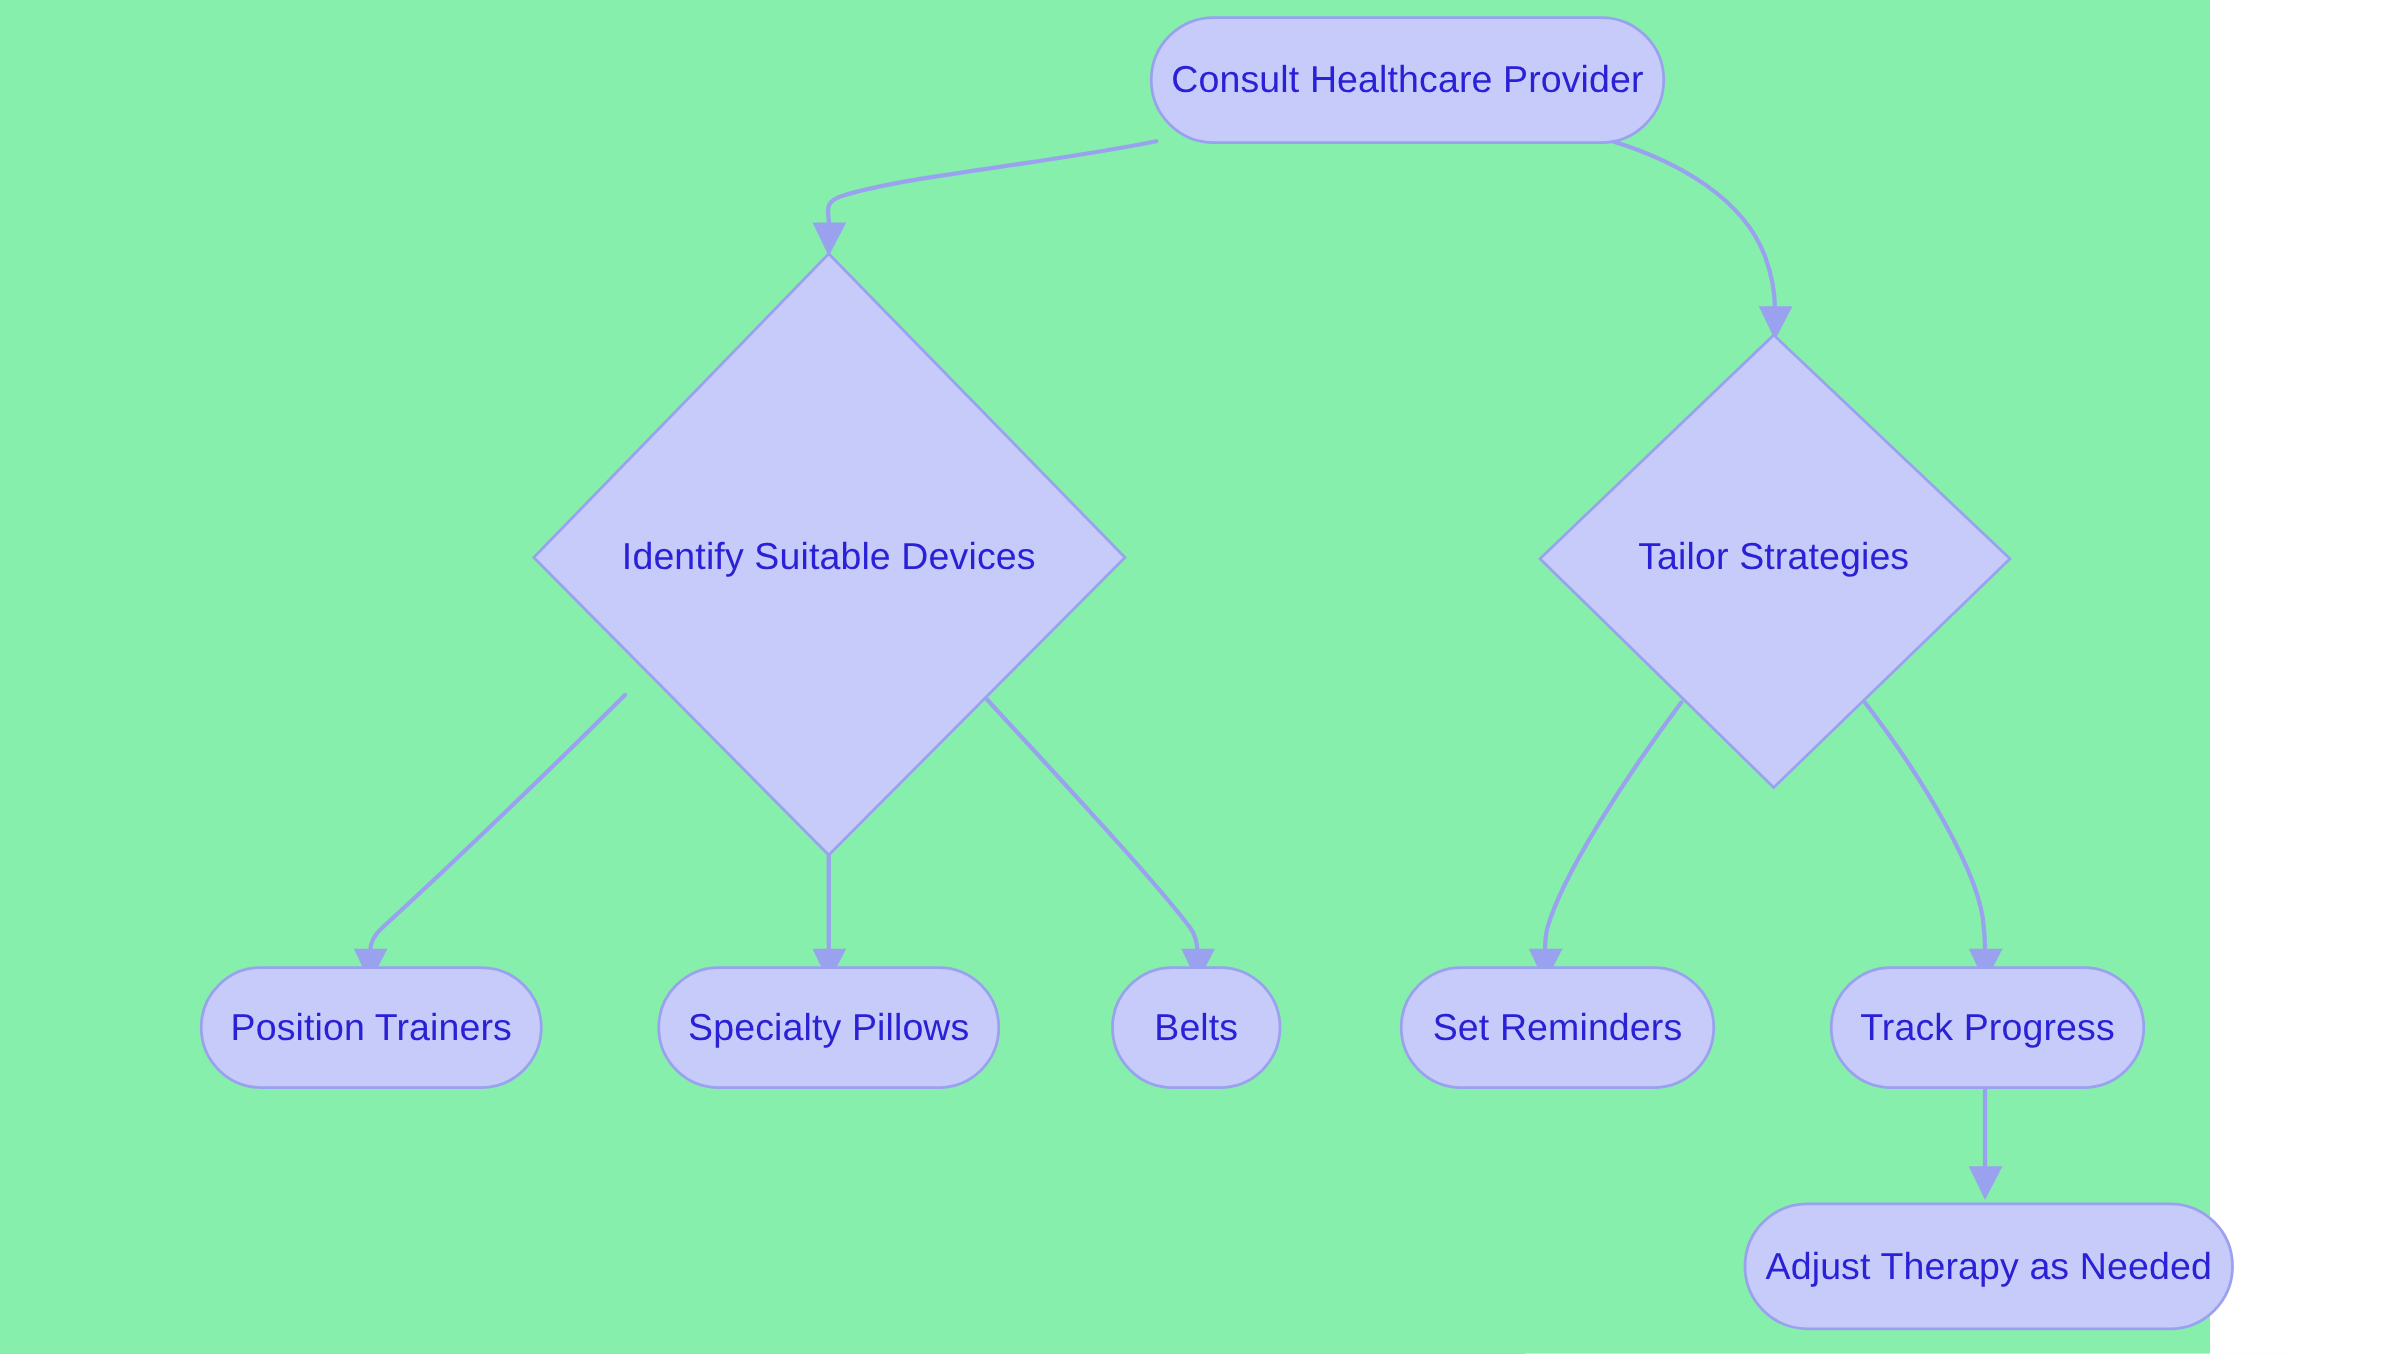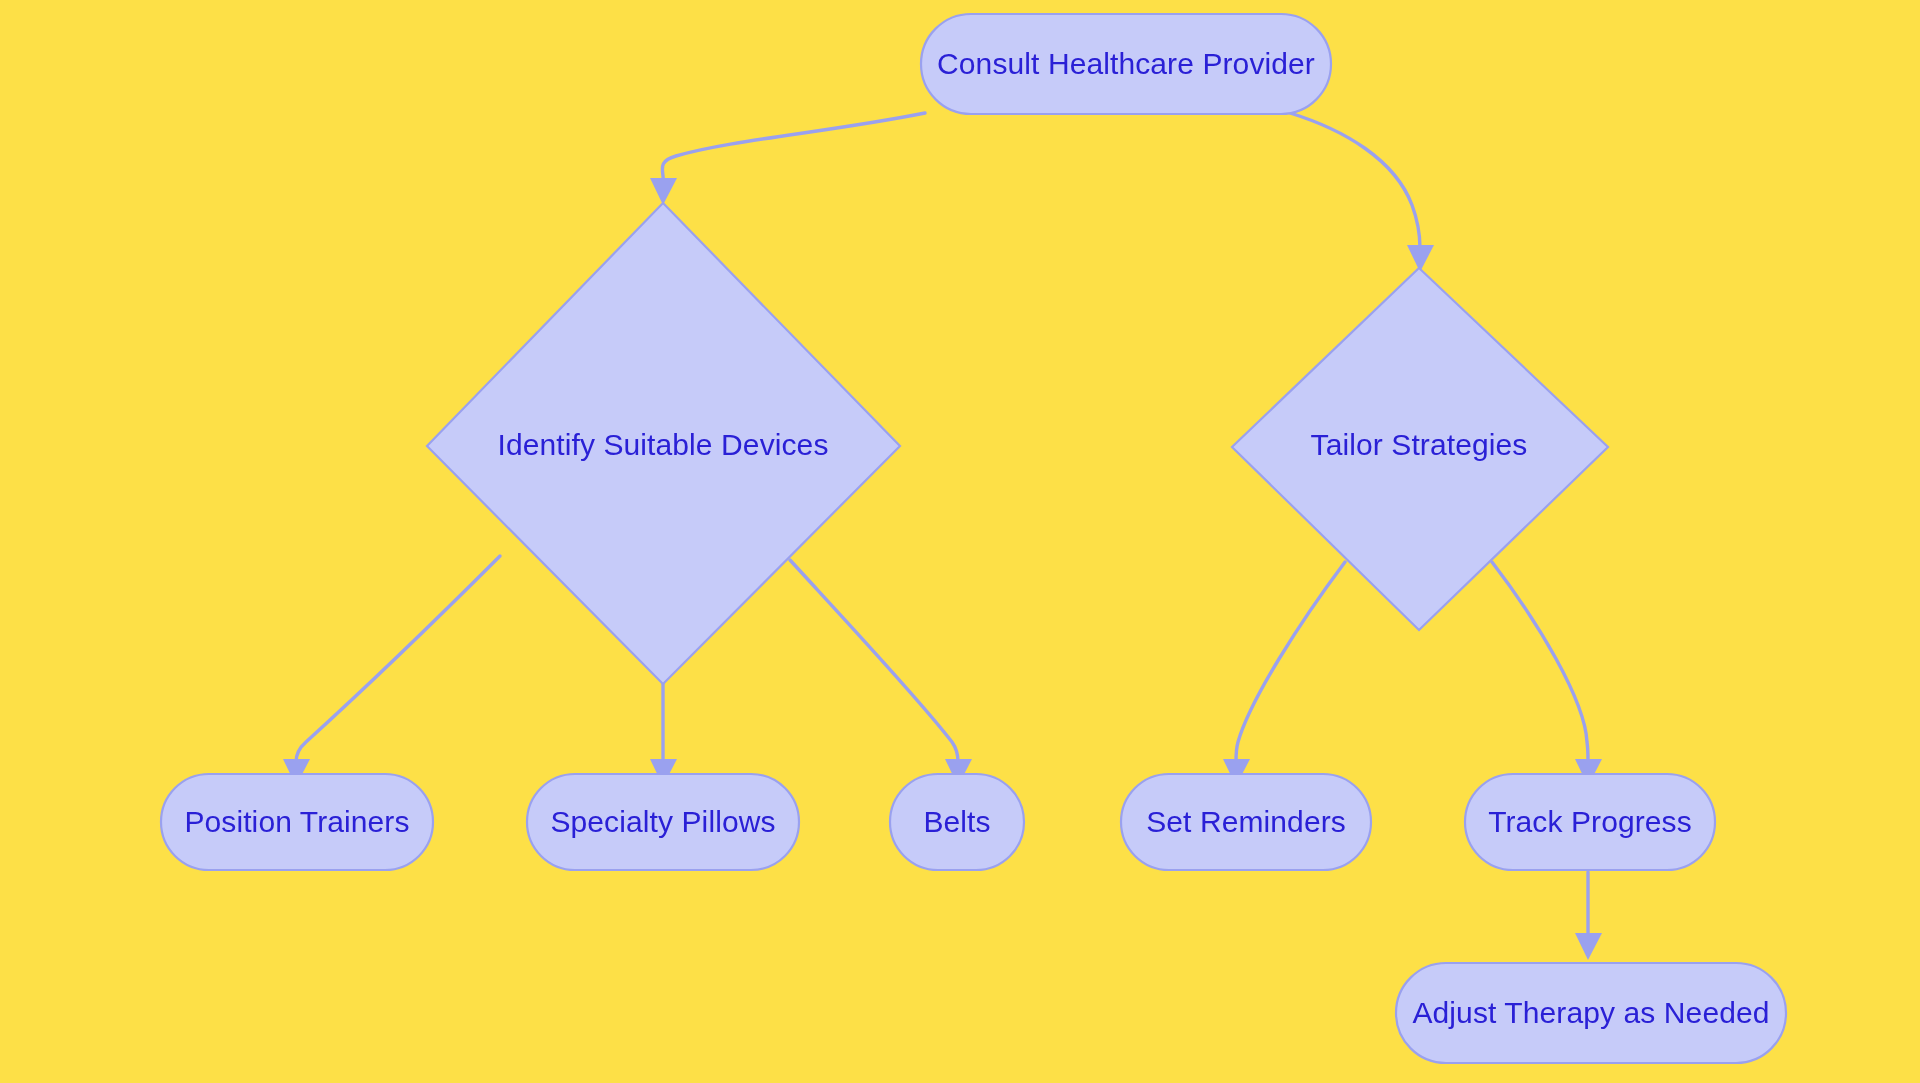--- a/index.html
+++ b/index.html
@@ -8,23 +8,23 @@
     background: #ffffff;
   }
   body {
     width: 1920px;
     height: 1083px;
     overflow: hidden;
     font-family: "Liberation Sans", sans-serif;
   }
   #flowchart-root {
     position: relative;
-    width: 1920px;
+    width: 1768px;
     height: 1083px;
-    background: #fde047;
+    background: #86efac;
   }
   svg#flow-svg {
     display: block;
     width: 1920px;
     height: 1083px;
   }
   .node-shape {
     fill: #c6cbf9;
     stroke: #9aa1ef;
     stroke-width: 2.2;

